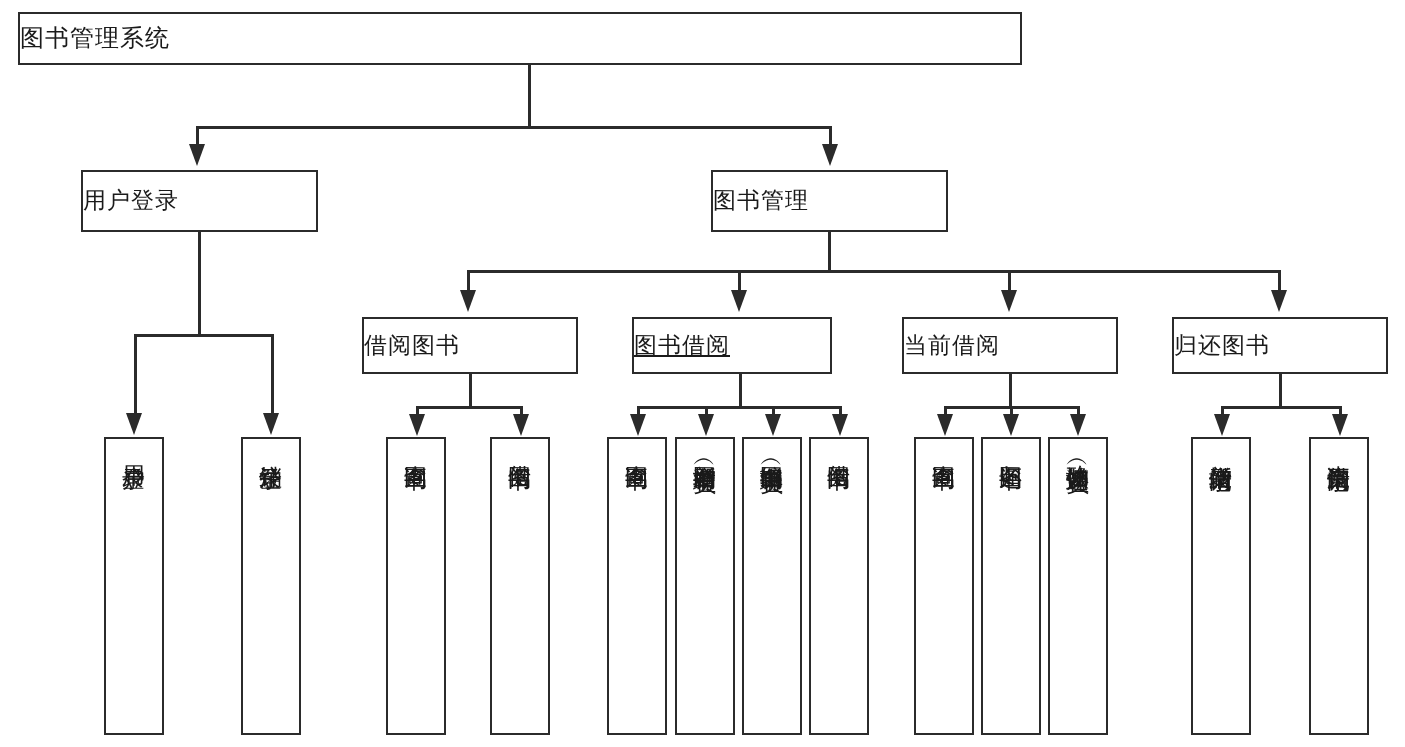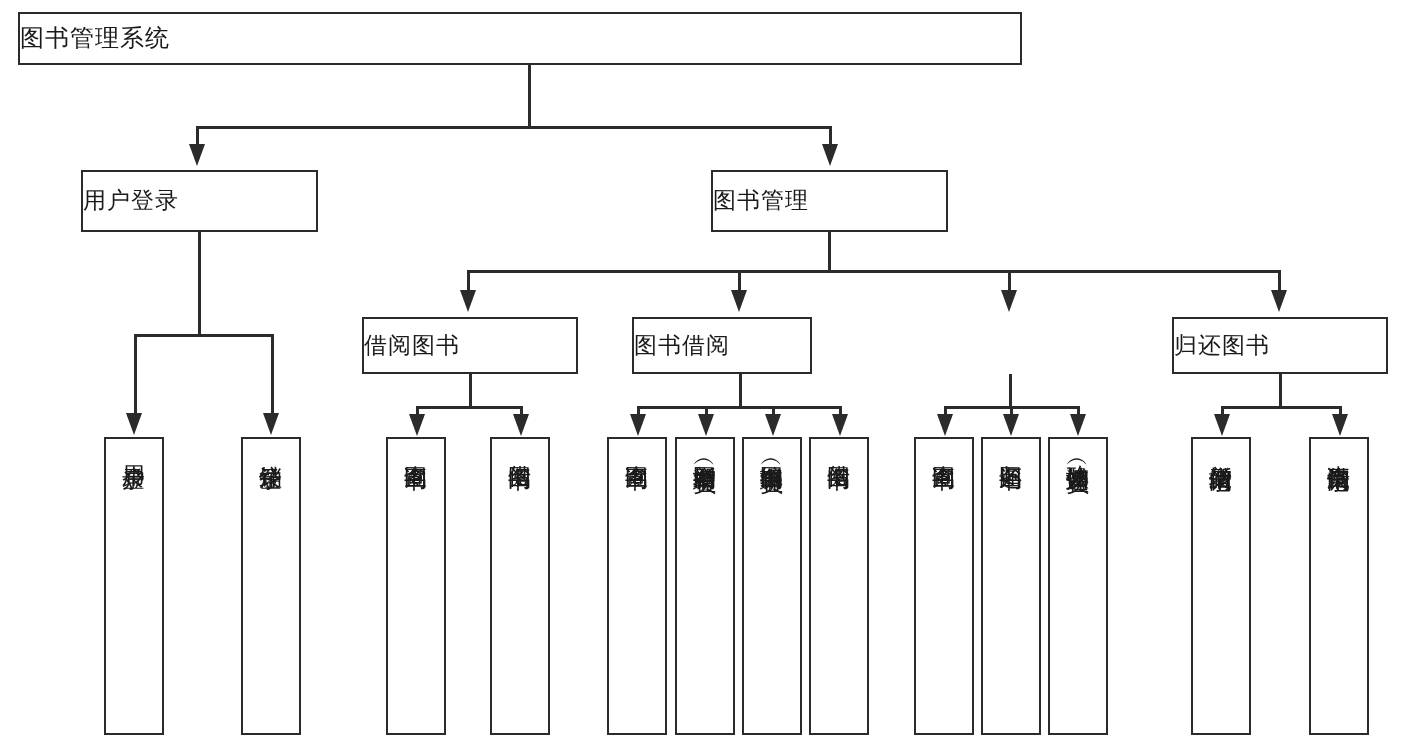--- a/index.html
+++ b/index.html
@@ -123,24 +123,27 @@
   <div class="seg vline" style="left:1008px; top:270px; height:22px;"></div>
   <div class="arrow" style="left:1001px; top:290px;"></div>
 
   <div class="seg vline" style="left:1278px; top:270px; height:22px;"></div>
   <div class="arrow" style="left:1271px; top:290px;"></div>
 
   <div class="node horiz" style="left:362px; top:317px; width:216px; height:57px;">
     <span>借阅图书</span>
   </div>
 
-  <div class="node horiz" style="left:632px; top:317px; width:180px; height:57px;">
+  <div class="node horiz" style="left:632px; top:317px; width:200px; height:57px;text-decoration:underline;">
     <span>图书借阅</span>
   </div>
 
+  <div class="node horiz" style="left:902px; top:317px; width:216px; height:57px;">
+    <span>当前借阅</span>
+  </div>
 
   <div class="node horiz" style="left:1172px; top:317px; width:216px; height:57px;">
     <span>归还图书</span>
   </div>
 
   <div class="seg vline" style="left:469px; top:374px; height:34px;"></div>
   <div class="seg hline" style="left:416px; top:406px; width:107px;"></div>
   <div class="seg vline" style="left:416px; top:406px; height:10px;"></div>
   <div class="arrow" style="left:409px; top:414px;"></div>
   <div class="seg vline" style="left:520px; top:406px; height:10px;"></div>

